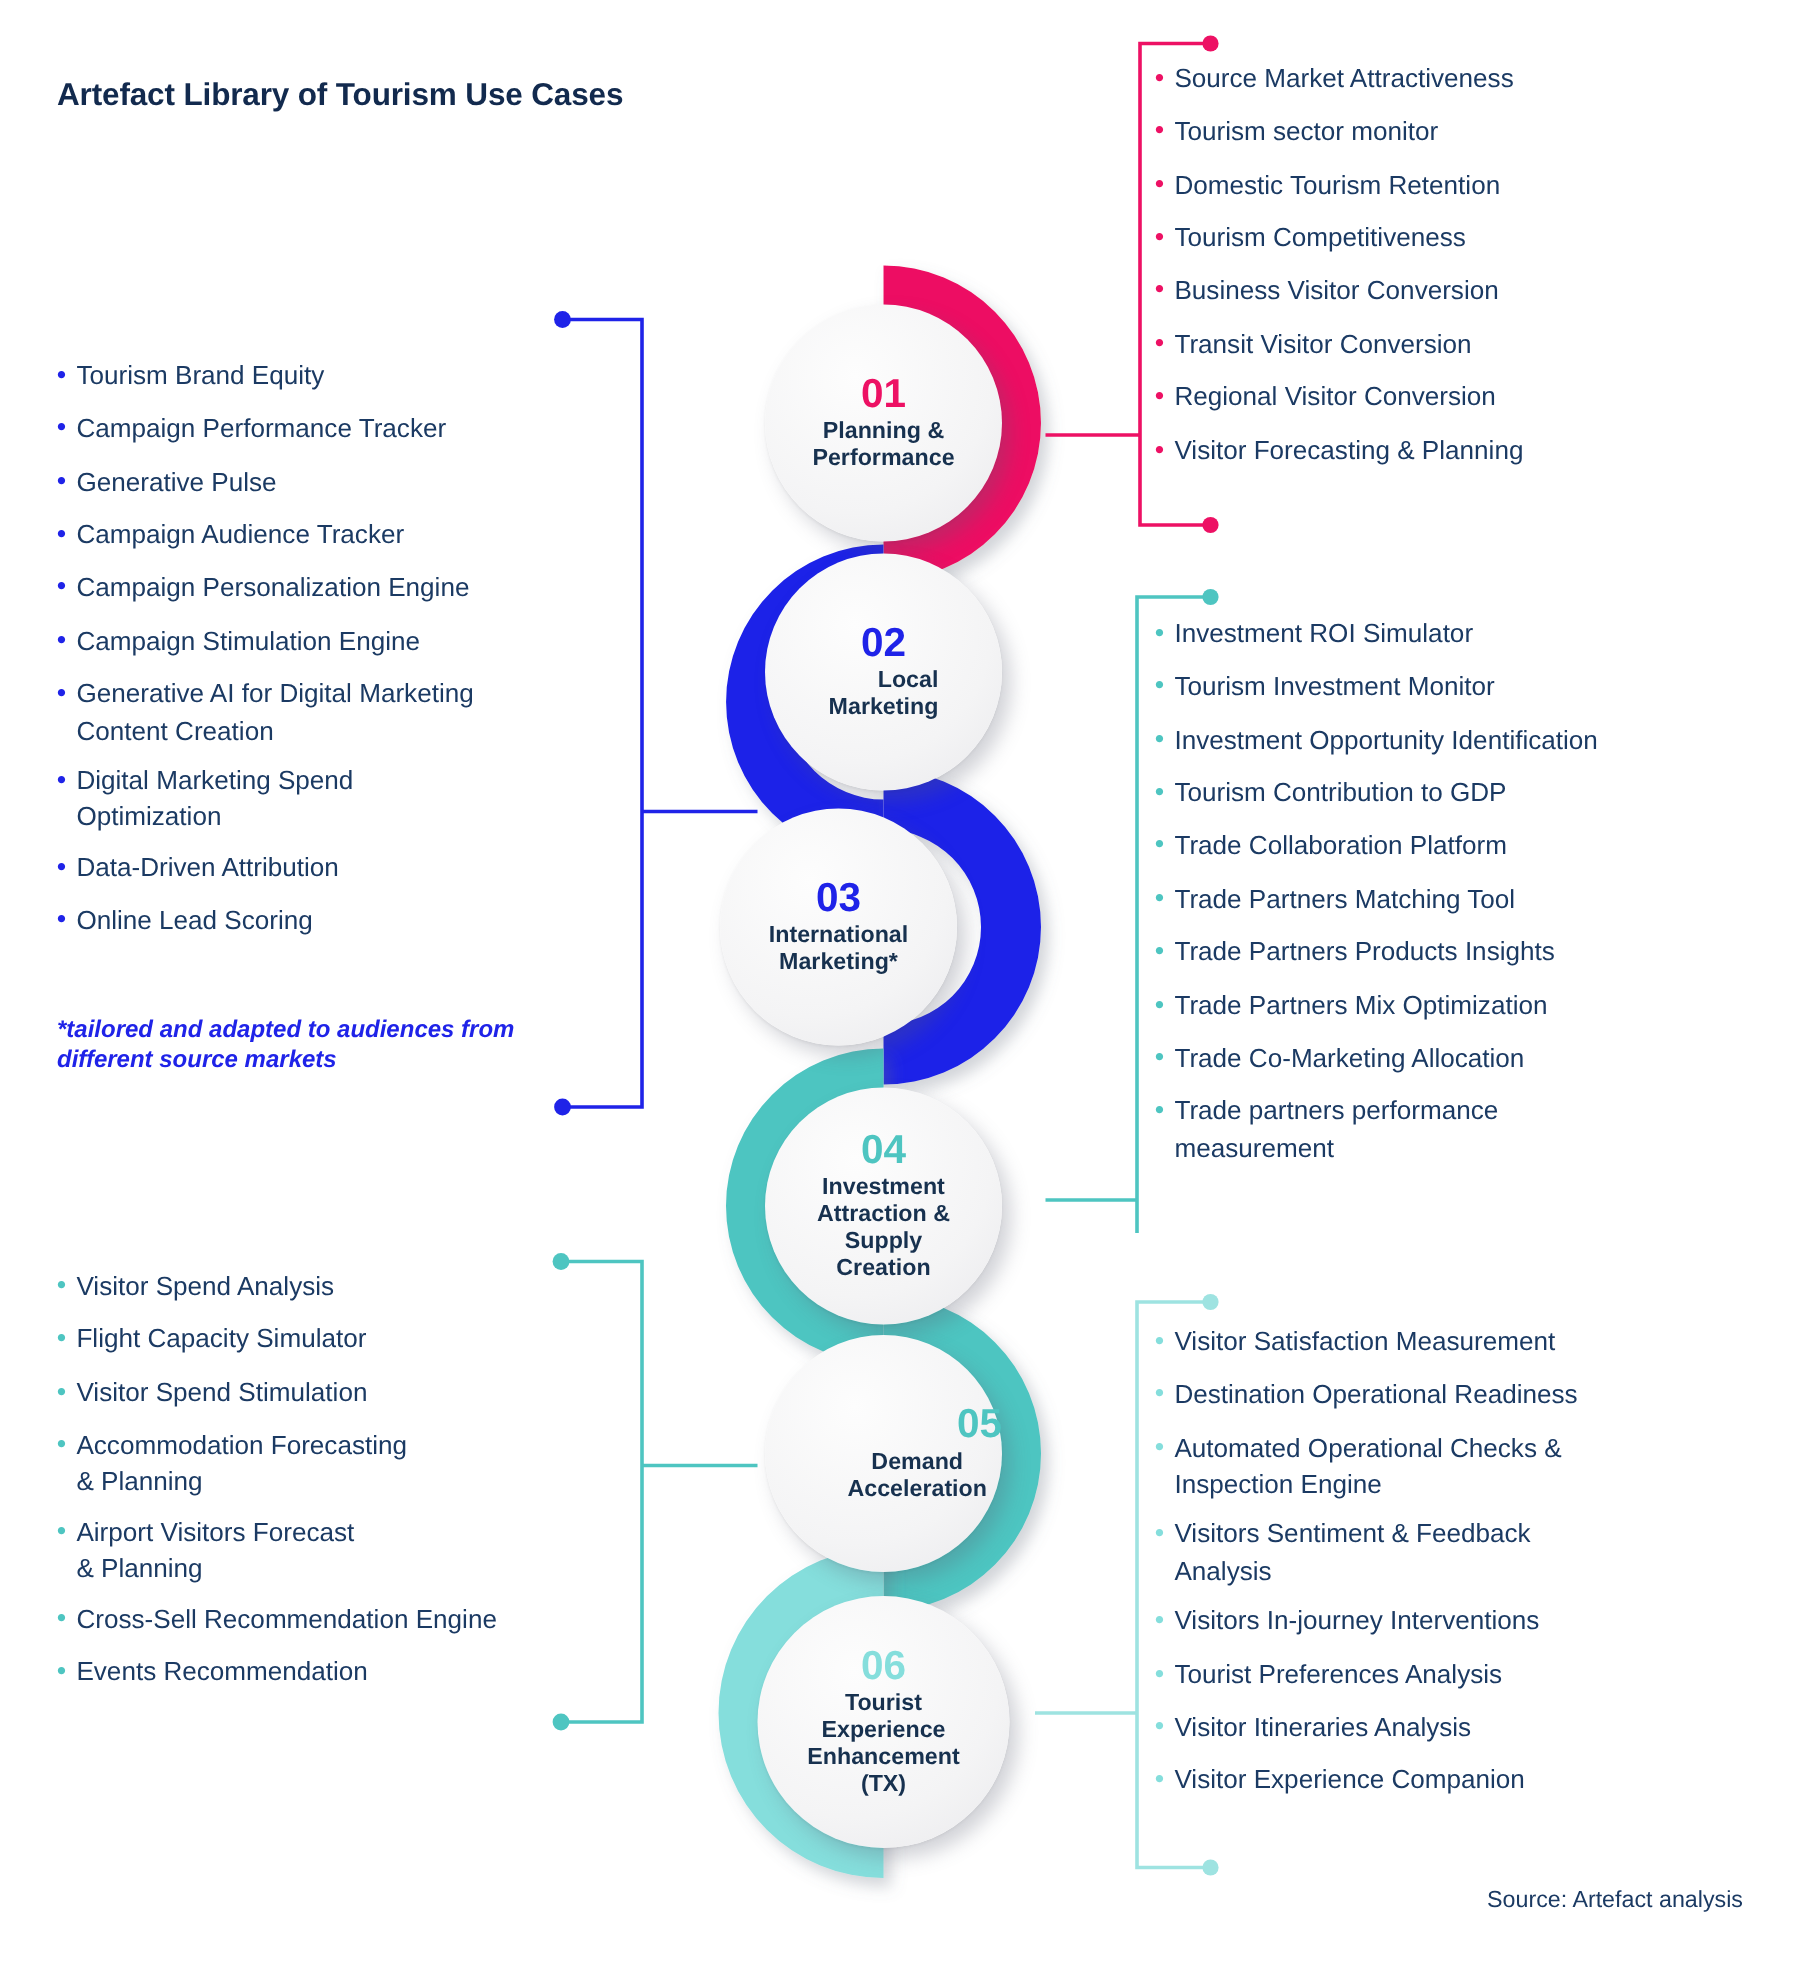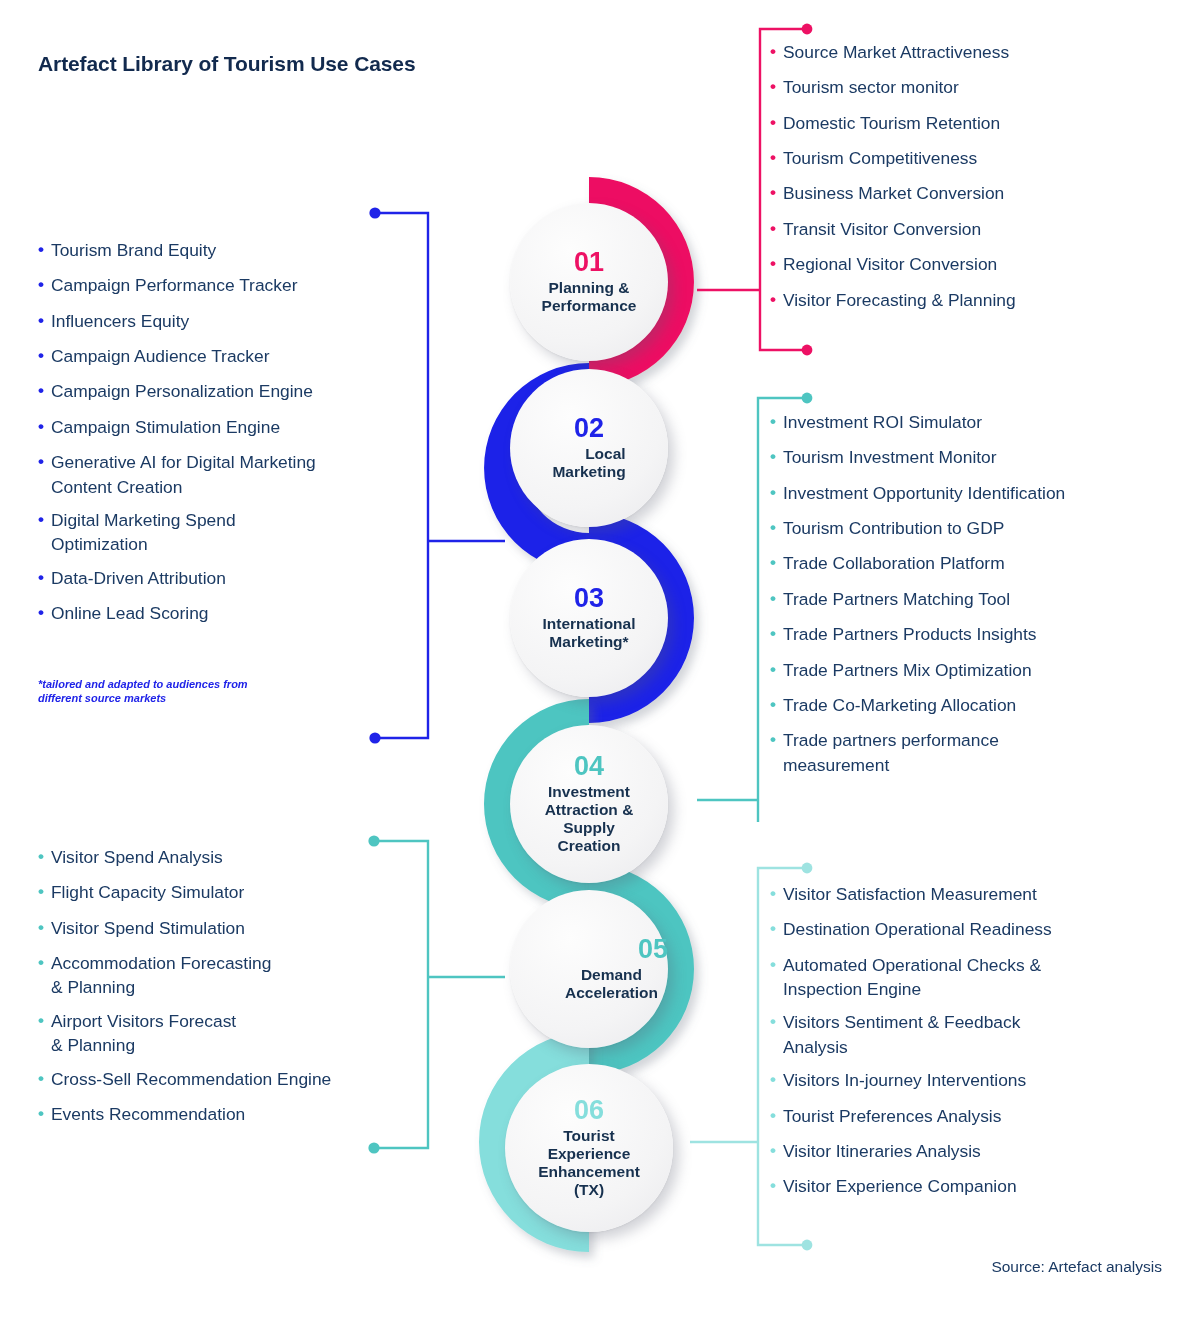--- a/index.html
+++ b/index.html
@@ -91,21 +91,21 @@
     font-weight: bold;
   }
   .list .txt {
     font-size: 17.4px;
     color: #1b3a63;
     line-height: 1.40;
     white-space: pre-line;
   }
   .footnote {
     position: absolute;
-    font-size: 11px;
+    font-size: 16px;
     font-style: italic;
     font-weight: bold;
     line-height: 1.28;
     white-space: pre-line;
   }
 </style>
 </head>
 <body>
 
 <div id="stage">
@@ -174,21 +174,21 @@
     <div class="lbl">Planning &amp;
 Performance</div>
   </div>
 
   <div class="node" style="left:510px; top:369px; width:158px; height:158px;text-align:right;">
     <div class="num" style="color:#1F23E8;">02</div>
     <div class="lbl">Local
 Marketing</div>
   </div>
 
-  <div class="node" style="left:510px; top:539px; width:158px; height:158px;">
+  <div class="node" style="left:480px; top:539px; width:158px; height:158px;">
     <div class="num" style="color:#1F23E8;">03</div>
     <div class="lbl">International
 Marketing*</div>
   </div>
 
   <div class="node" style="left:510px; top:725px; width:158px; height:158px;">
     <div class="num" style="color:#4EC5C1;">04</div>
     <div class="lbl">Investment
 Attraction &amp;
 Supply
@@ -221,21 +221,21 @@
       <div class="row" style="margin-bottom: 11px;">
         <span class="bullet" style="color: rgb(237, 17, 100);">•</span>
         <span class="txt">Domestic Tourism Retention</span>
       </div>
       <div class="row" style="margin-bottom: 11px;">
         <span class="bullet" style="color: rgb(237, 17, 100);">•</span>
         <span class="txt">Tourism Competitiveness</span>
       </div>
       <div class="row" style="margin-bottom: 11px;">
         <span class="bullet" style="color: rgb(237, 17, 100);">•</span>
-        <span class="txt">Business Market Conversion</span>
+        <span class="txt">Business Visitor Conversion</span>
       </div>
       <div class="row" style="margin-bottom: 11px;">
         <span class="bullet" style="color: rgb(237, 17, 100);">•</span>
         <span class="txt">Transit Visitor Conversion</span>
       </div>
       <div class="row" style="margin-bottom: 11px;">
         <span class="bullet" style="color: rgb(237, 17, 100);">•</span>
         <span class="txt">Regional Visitor Conversion</span>
       </div>
       <div class="row" style="margin-bottom: 11px;">
@@ -248,21 +248,21 @@
       <div class="row" style="margin-bottom: 11px;">
         <span class="bullet" style="color: rgb(31, 35, 232);">•</span>
         <span class="txt">Tourism Brand Equity</span>
       </div>
       <div class="row" style="margin-bottom: 11px;">
         <span class="bullet" style="color: rgb(31, 35, 232);">•</span>
         <span class="txt">Campaign Performance Tracker</span>
       </div>
       <div class="row" style="margin-bottom: 11px;">
         <span class="bullet" style="color: rgb(31, 35, 232);">•</span>
-        <span class="txt">Influencers Equity</span>
+        <span class="txt">Generative Pulse</span>
       </div>
       <div class="row" style="margin-bottom: 11px;">
         <span class="bullet" style="color: rgb(31, 35, 232);">•</span>
         <span class="txt">Campaign Audience Tracker</span>
       </div>
       <div class="row" style="margin-bottom: 11px;">
         <span class="bullet" style="color: rgb(31, 35, 232);">•</span>
         <span class="txt">Campaign Personalization Engine</span>
       </div>
       <div class="row" style="margin-bottom: 11px;">

